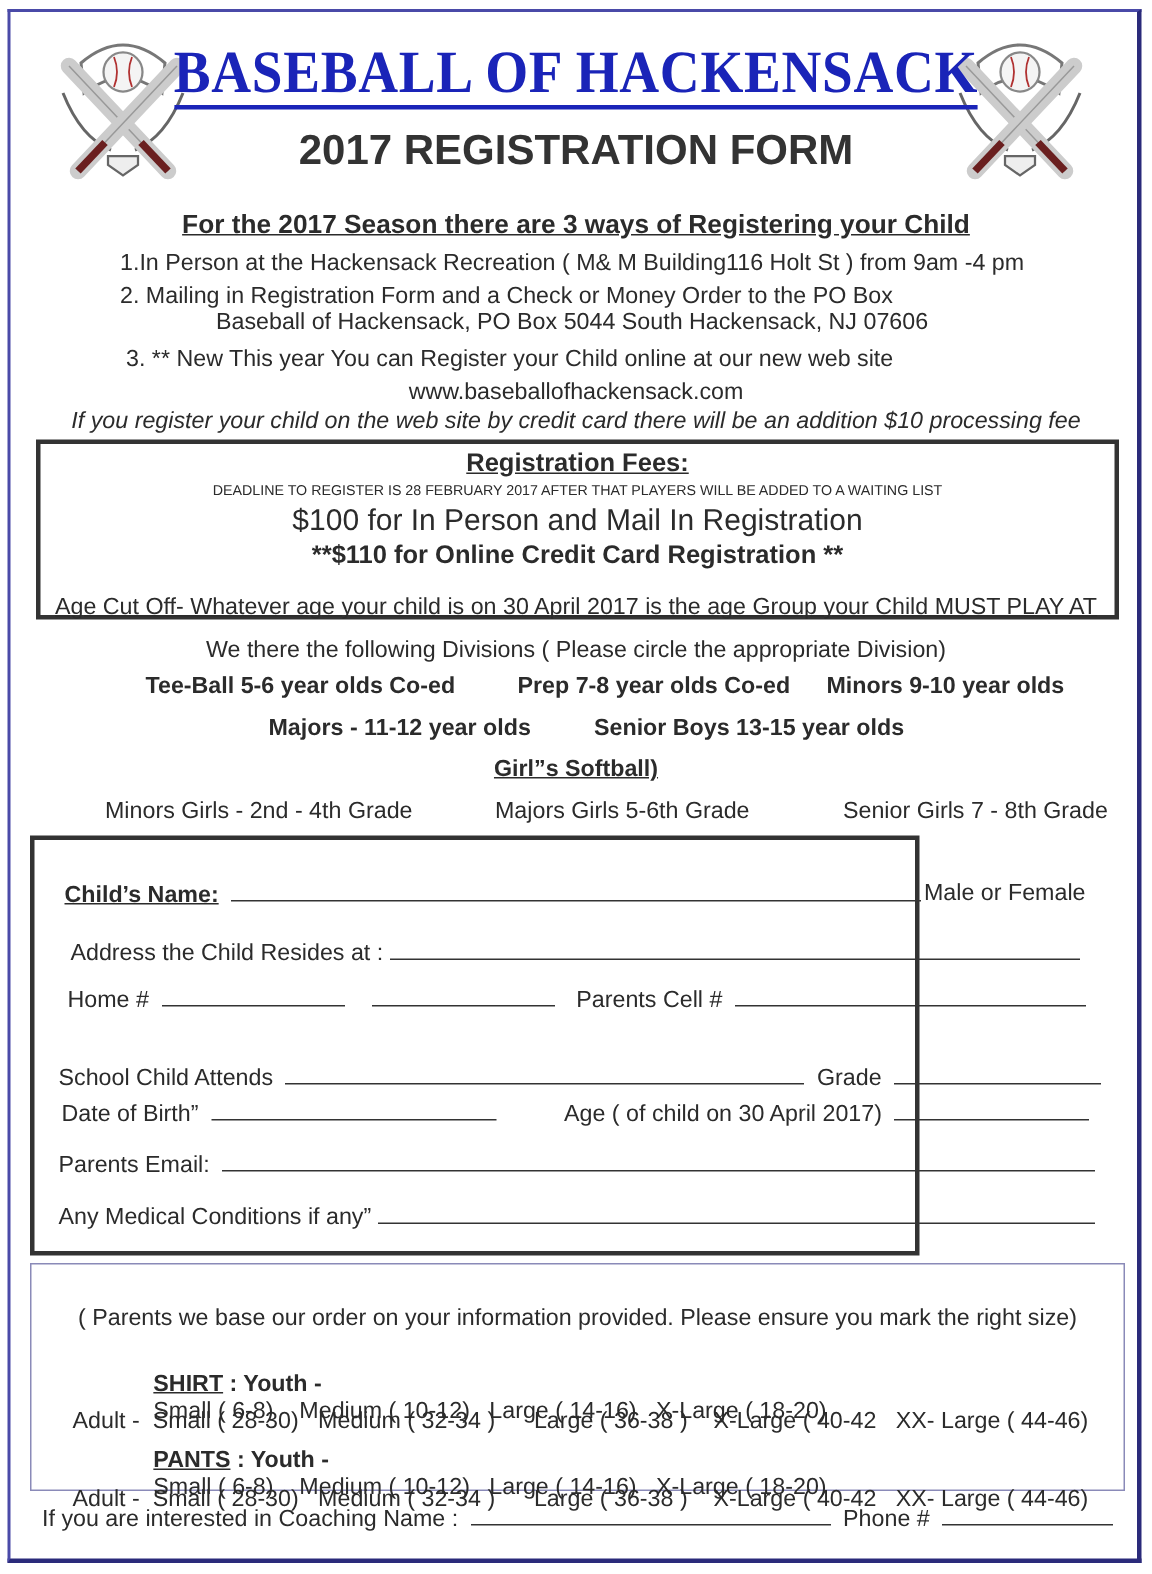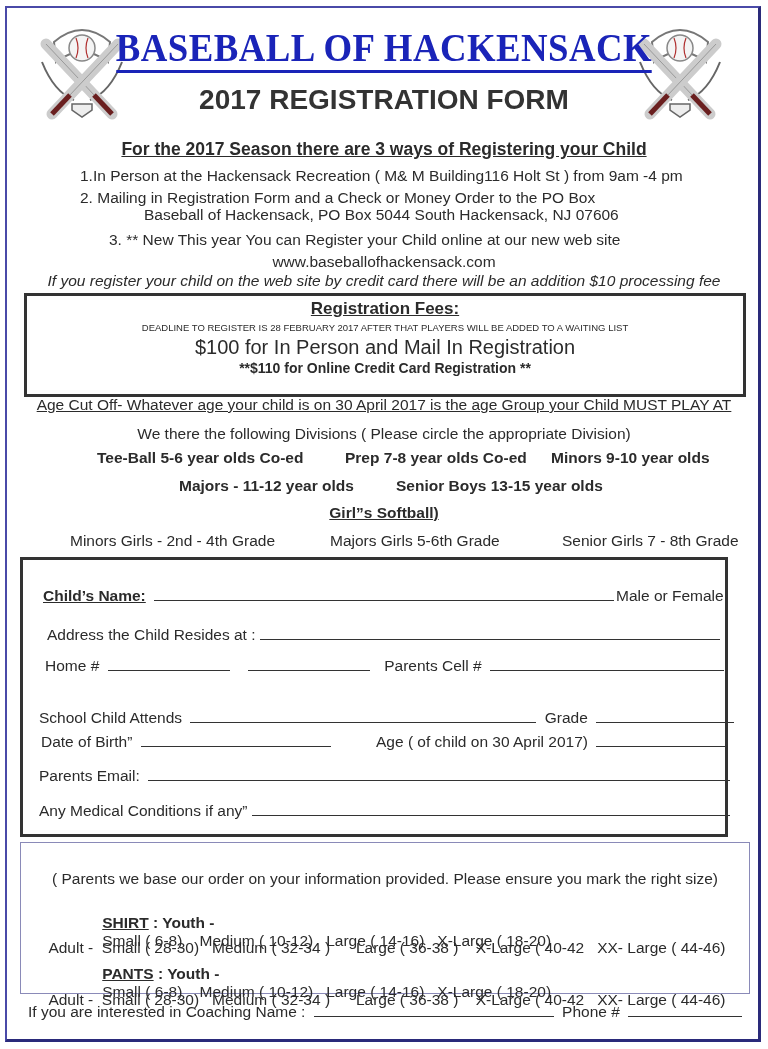--- a/index.html
+++ b/index.html
@@ -19,26 +19,26 @@
     top: 24px; font-family: "Liberation Serif", serif; font-weight: bold;
     font-size: 40px; color: #1a24b8; letter-spacing: 0.5px; transform: scaleX(0.92);
   }
   .main-title span { border-bottom: 3px solid #1a24b8; padding-bottom: 0; }
   .subtitle { top: 84px; font-size: 28px; font-weight: bold; color: #333; }
   .heading-u { text-decoration: underline; font-weight: bold; }
   .t16 { font-size: 15.5px; }
   .bold { font-weight: bold; }
   .italic { font-style: italic; }
   .fee-box {
-    position: absolute; left: 24px; top: 293px; width: 722px; height: 104px;
+    position: absolute; left: 24px; top: 293px; width: 722px; height: 120px;
     border: 3px solid #333;
     text-decoration: underline;
   }
   .info-box {
-    position: absolute; left: 20px; top: 557px; width: 708px; height: 280px;
+    position: absolute; left: 20px; top: 557px; width: 593px; height: 280px;
     border: 3px solid #333;
   }
   .uniform-box {
     position: absolute; left: 20px; top: 842px; width: 730px; height: 152px;
     border: 1px solid #8a8ab8;
   }
   .line { display: inline-block; border-bottom: 1px solid #333; height: 14px; vertical-align: baseline; }
   .u { text-decoration: underline; }
 </style>
 </head>
@@ -75,29 +75,29 @@
 
 <div class="abs center main-title"><span>BASEBALL OF HACKENSACK</span></div>
 <div class="abs center subtitle">2017 REGISTRATION FORM</div>
 
 <div class="abs center" style="top:139px;font-size:17.5px;">
   <span class="heading-u">For the 2017 Season there are 3 ways of  Registering your Child</span>
 </div>
 <div class="abs t16" style="top:167px;left:80px;">1.In Person at the Hackensack Recreation ( M&amp; M Building116 Holt St ) from 9am -4 pm</div>
 <div class="abs t16" style="top:189px;left:80px;">2. Mailing in Registration Form and a Check or Money Order to the PO Box</div>
 <div class="abs t16" style="top:206px;left:144px;">Baseball of Hackensack, PO Box 5044 South Hackensack, NJ 07606</div>
-<div class="abs t16" style="top:231px;left:84px;margin-left:25px;">3. ** New This year You can Register your Child online at our new web site</div>
+<div class="abs t16" style="top:231px;left:84px;">3. ** New This year You can Register your Child online at our new web site</div>
 <div class="abs center t16" style="top:253px;">www.baseballofhackensack.com</div>
 <div class="abs center t16 italic" style="top:272px;">If you register your child on the web site by credit card there will be an addition $10 processing fee</div>
 
 <div class="fee-box">
   <div class="abs center" style="top:3px;font-size:17px;"><span class="heading-u">Registration Fees:</span></div>
   <div class="abs center" style="top:26px;font-size:9.5px;">DEADLINE TO REGISTER IS 28 FEBRUARY 2017 AFTER THAT PLAYERS WILL BE ADDED TO A WAITING LIST</div>
   <div class="abs center" style="top:40px;font-size:20px;">$100 for In Person and Mail In Registration</div>
-  <div class="abs center bold" style="top:64px;font-size:14px;">**$110 for Online Credit Card Registration **</div>
+  <div class="abs center bold" style="top:64px;font-size:17px;">**$110 for Online Credit Card Registration **</div>
 </div>
 
 <div class="abs center t16" style="top:396px;"><span class="u">Age Cut Off- Whatever age your child is on 30 April 2017 is the age Group your Child MUST PLAY AT</span></div>
 <div class="abs center t16" style="top:425px;">We there the following Divisions ( Please circle the appropriate Division)</div>
 <div class="abs t16 bold" style="top:449px;left:97px;">Tee-Ball 5-6 year olds Co-ed</div>
 <div class="abs t16 bold" style="top:449px;left:345px;">Prep 7-8 year olds Co-ed</div>
 <div class="abs t16 bold" style="top:449px;left:551px;">Minors 9-10 year olds</div>
 <div class="abs t16 bold" style="top:477px;left:179px;">Majors - 11-12 year olds</div>
 <div class="abs t16 bold" style="top:477px;left:396px;">Senior Boys 13-15 year olds</div>
 <div class="abs center t16" style="top:504px;"><span class="heading-u">Girl”s Softball)</span></div>

